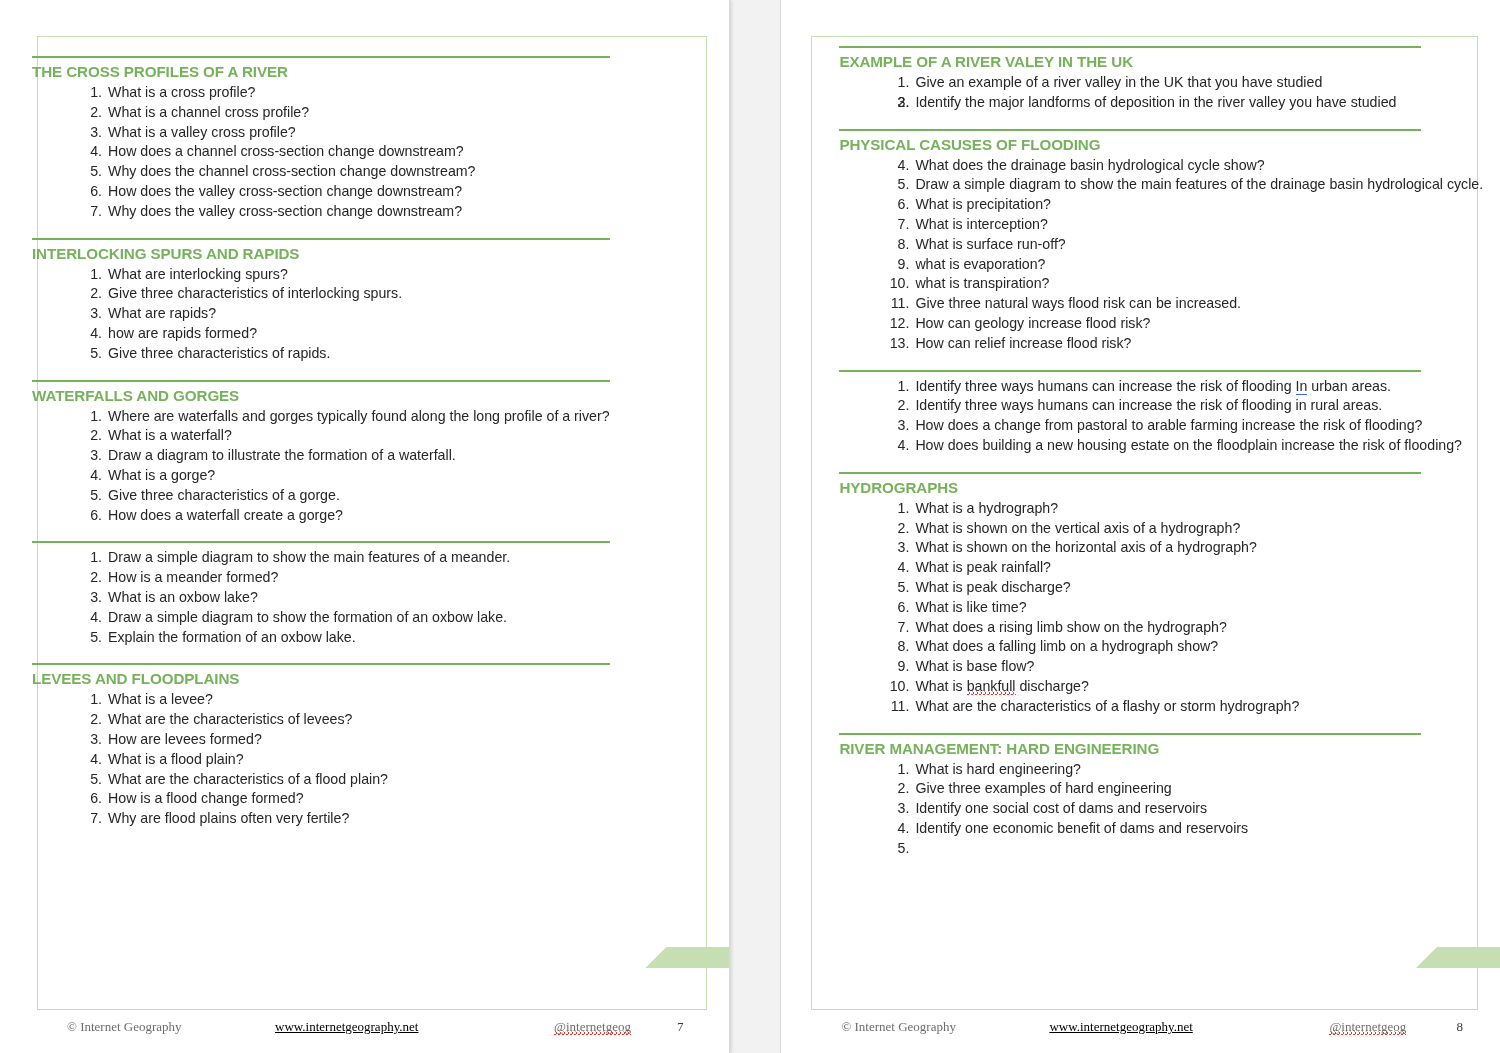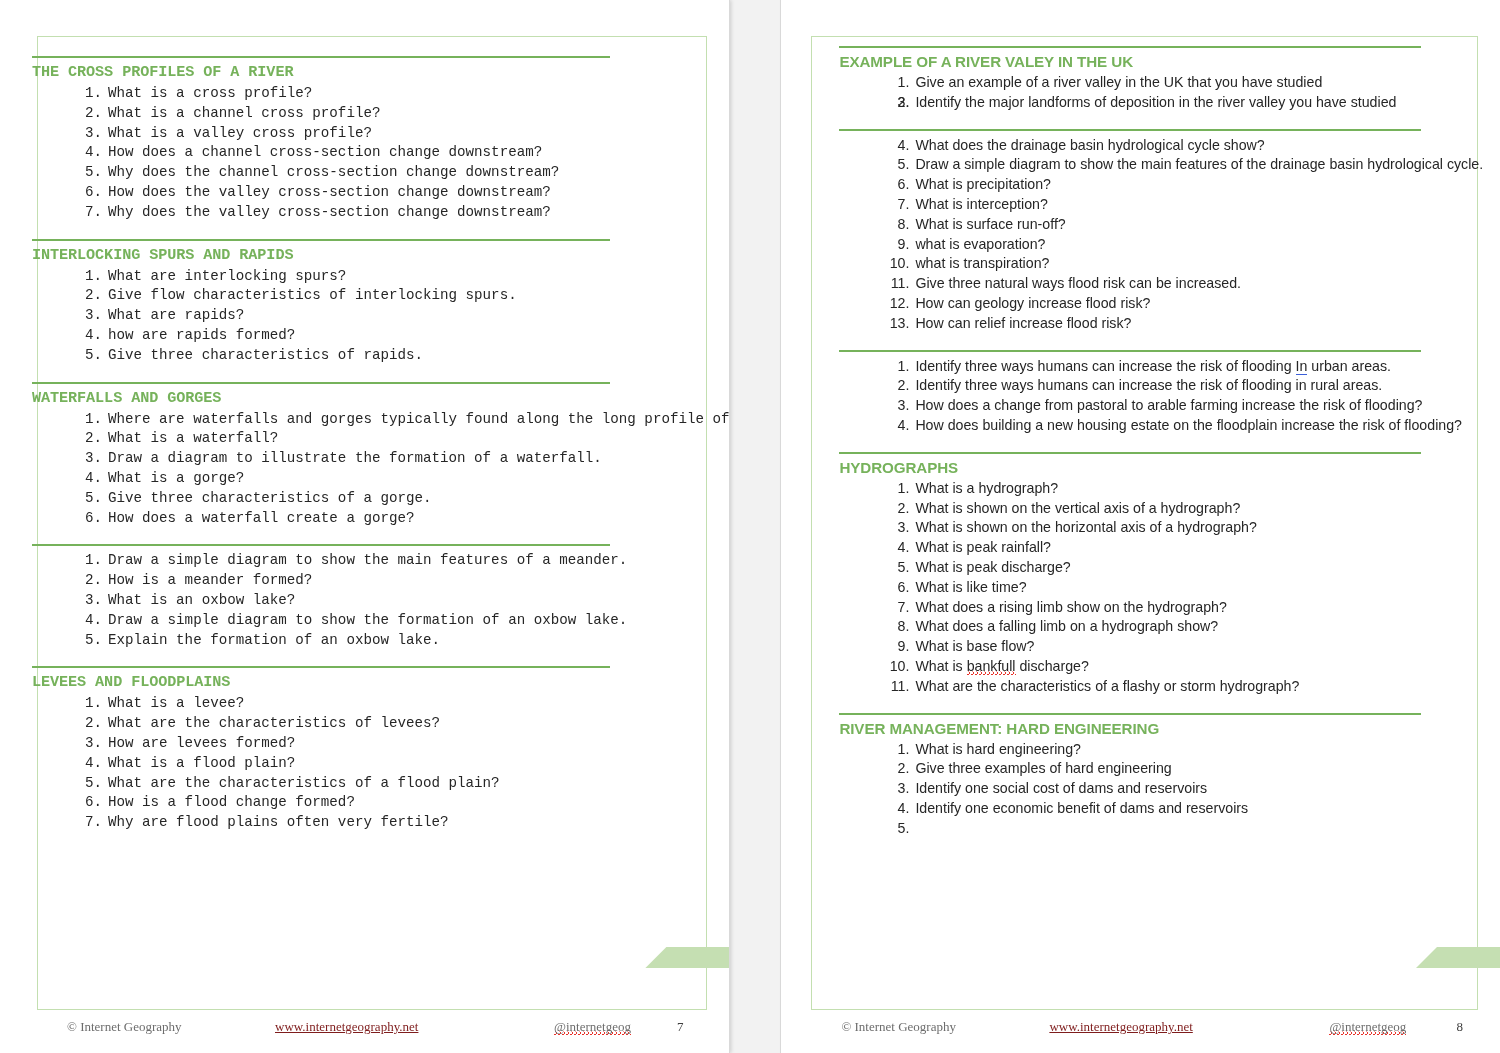--- a/index.html
+++ b/index.html
@@ -51,21 +51,20 @@
     position: absolute;
     left: 58px;
     top: 46px;
     right: 38px;
   }
   .page.left .inner {
     position: absolute;
     left: 32px;
     top: 56px;
     right: 58px;
-    font-family: Liberation Mono, monospace;
   }
 
   
   .section { margin-bottom: 16px; }
   .section-rule {
     height: 0;
     border-top: 2.2px solid #76b25b;
     margin-bottom: 5px;
   }
   .page.left .section-rule { width: 578px; }
@@ -153,21 +152,21 @@
     color: #6d6d6d;
     font-family: Liberation Serif, serif;
   }
   .page.right .footer { left: 30px; right: 22px; }
   .footer .copy {
     position: absolute; left: 30px; top: 0;
     white-space: nowrap;
   }
   .footer .url {
     position: absolute; left: 238px; top: 0;
-    color: #7f1d1d;
+    color: #000000;
     text-decoration: underline;
     white-space: nowrap;
   }
   .page.right .footer .url { left: 238px; }
   .footer .handle {
     position: absolute; left: 517px; top: 0;
     white-space: nowrap;
   }
   .page.right .footer .handle { left: 518px; }
   .footer .pageno {
@@ -195,21 +194,21 @@
             <li><span class="num">5</span><span>Why does the channel cross-section change downstream?</span></li>
             <li><span class="num">6</span><span>How does the valley cross-section change downstream?</span></li>
             <li><span class="num">7</span><span>Why does the valley cross-section change downstream?</span></li>
           </ol>
         </div>
         <div class="section">
           <div class="section-rule"></div>
           <div class="section-title">INTERLOCKING SPURS AND RAPIDS</div>
           <ol class="qlist">
             <li><span class="num">1</span><span>What are interlocking spurs?</span></li>
-            <li><span class="num">2</span><span>Give flow characteristics of interlocking spurs.</span></li>
+            <li><span class="num">2</span><span>Give three characteristics of interlocking spurs.</span></li>
             <li><span class="num">3</span><span>What are rapids?</span></li>
             <li><span class="num">4</span><span>how are rapids formed?</span></li>
             <li><span class="num">5</span><span>Give three characteristics of rapids.</span></li>
           </ol>
         </div>
         <div class="section">
           <div class="section-rule"></div>
           <div class="section-title">WATERFALLS AND GORGES</div>
           <ol class="qlist">
             <li><span class="num">1</span><span>Where are waterfalls and gorges typically found along the long profile of a river?</span></li>
@@ -260,20 +259,21 @@
           <div class="section-rule"></div>
           <div class="section-title">EXAMPLE OF A RIVER VALEY IN THE UK</div>
           <ol class="qlist">
             <li><span class="num">1</span><span>Give an example of a river valley in the UK that you have studied</span></li>
             <li><span class="num">2</span></li>
             <li><span class="num">3</span><span>Identify the major landforms of deposition in the river valley you have studied</span></li>
           </ol>
         </div>
         <div class="section">
           <div class="section-rule"></div>
+          <div class="section-title">PHYSICAL CASUSES OF FLOODING</div>
           <ol class="qlist">
             <li><span class="num">4</span><span>What does the drainage basin hydrological cycle show?</span></li>
             <li><span class="num">5</span><span>Draw a simple diagram to show the main features of the drainage basin hydrological cycle.</span></li>
             <li><span class="num">6</span><span>What is precipitation?</span></li>
             <li><span class="num">7</span><span>What is interception?</span></li>
             <li><span class="num">8</span><span>What is surface run-off?</span></li>
             <li><span class="num">9</span><span>what is evaporation?</span></li>
             <li><span class="num">10</span><span>what is transpiration?</span></li>
             <li><span class="num">11</span><span>Give three natural ways flood risk can be increased.</span></li>
             <li><span class="num">12</span><span>How can geology increase flood risk?</span></li>

